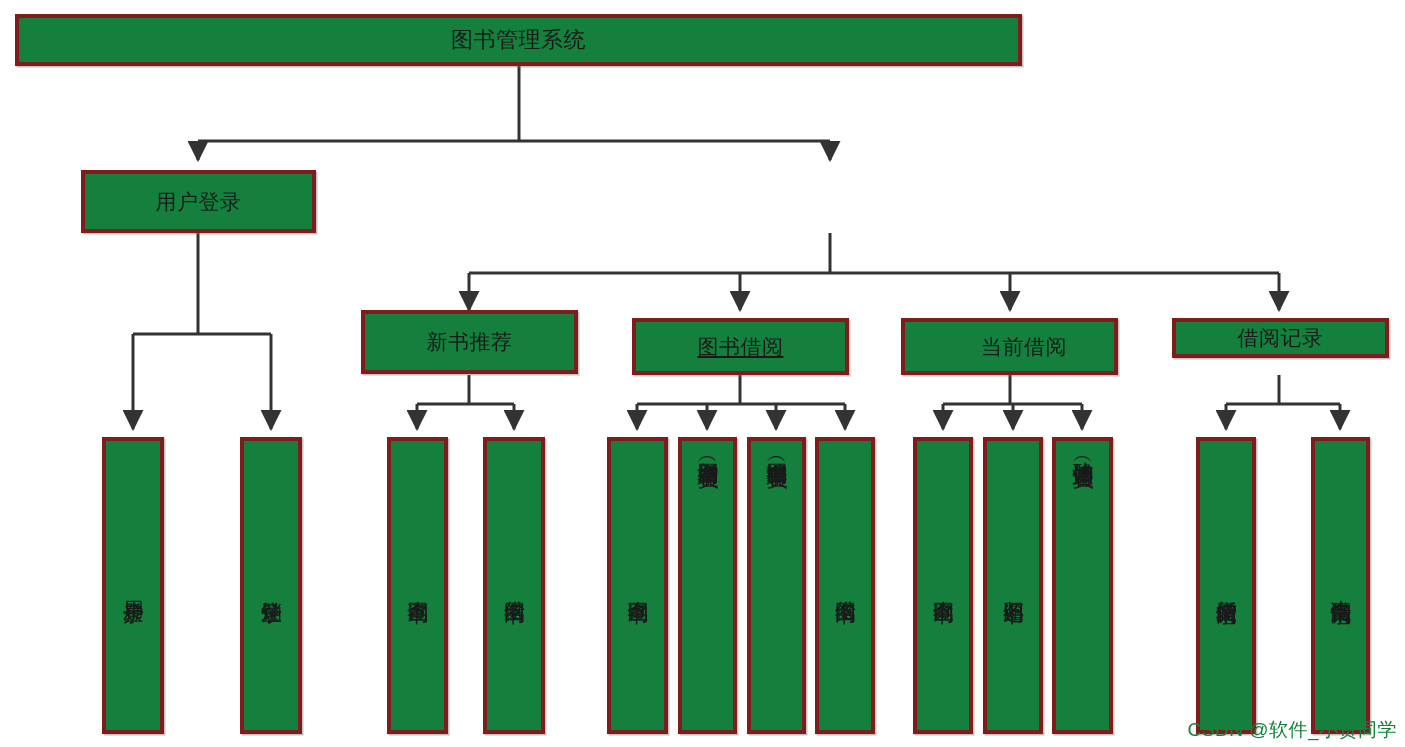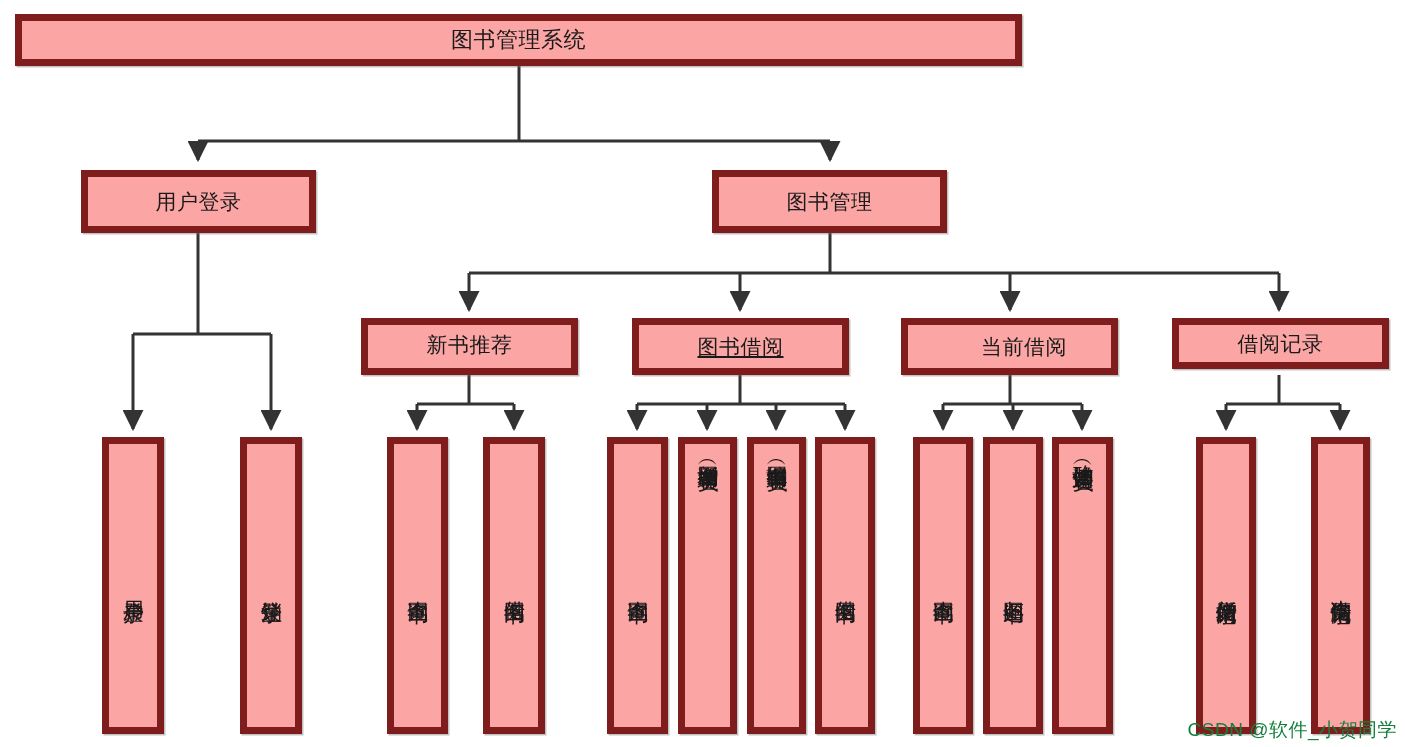--- a/index.html
+++ b/index.html
@@ -21,22 +21,22 @@
     position: absolute;
     left: 0;
     top: 0;
     width: 1405px;
     height: 747px;
     pointer-events: none;
   }
   .node {
     position: absolute;
     box-sizing: border-box;
-    border: 7px solid #7f1d1d;
-    background: #fca5a5;
+    border: 4px solid #7f1d1d;
+    background: #15803d;
     display: flex;
     align-items: center;
     justify-content: center;
     color: #1a1a1a;
     box-shadow: 1.5px 1.5px 0 rgba(120,120,120,0.45);
   }
   .node .label {
     display: block;
     text-align: center;
     letter-spacing: 0.5px;
@@ -131,34 +131,31 @@
     </g>
   </svg>
 
   <div class="node h root" style="left:15px; top:14px; width:1007px; height:52px;">
     <span class="label">图书管理系统</span>
   </div>
 
   <div class="node h" style="left:81px; top:170px; width:235px; height:63px;">
     <span class="label">用户登录</span>
   </div>
-  <div class="node h" style="left:712px; top:170px; width:235px; height:63px;">
-    <span class="label">图书管理</span>
-  </div>
-
-  <div class="node h" style="left:361px; top:318px; width:217px; height:57px;font-family:Liberation Mono, monospace;">
+
+  <div class="node h" style="left:361px; top:310px; width:217px; height:64px;">
     <span class="label">新书推荐</span>
   </div>
   <div class="node h" style="left:632px; top:318px; width:217px; height:57px;text-decoration:underline;">
     <span class="label">图书借阅</span>
   </div>
   <div class="node h" style="left:901px; top:318px; width:217px; height:57px;padding-left:29px;">
     <span class="label">当前借阅</span>
   </div>
-  <div class="node h" style="left:1172px; top:318px; width:217px; height:51px;">
+  <div class="node h" style="left:1172px; top:318px; width:217px; height:40px;">
     <span class="label">借阅记录</span>
   </div>
 
   <div class="node v centered" style="left:102px; top:437px; width:62px; height:297px;">
     <span class="label">用户登录</span>
   </div>
   <div class="node v centered" style="left:240px; top:437px; width:62px; height:297px;">
     <span class="label">注销登录</span>
   </div>
 

